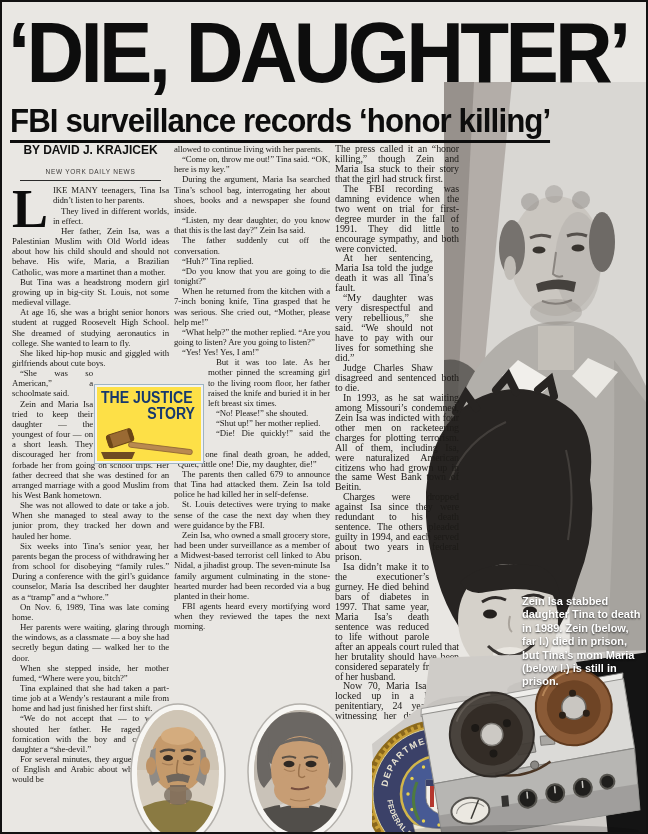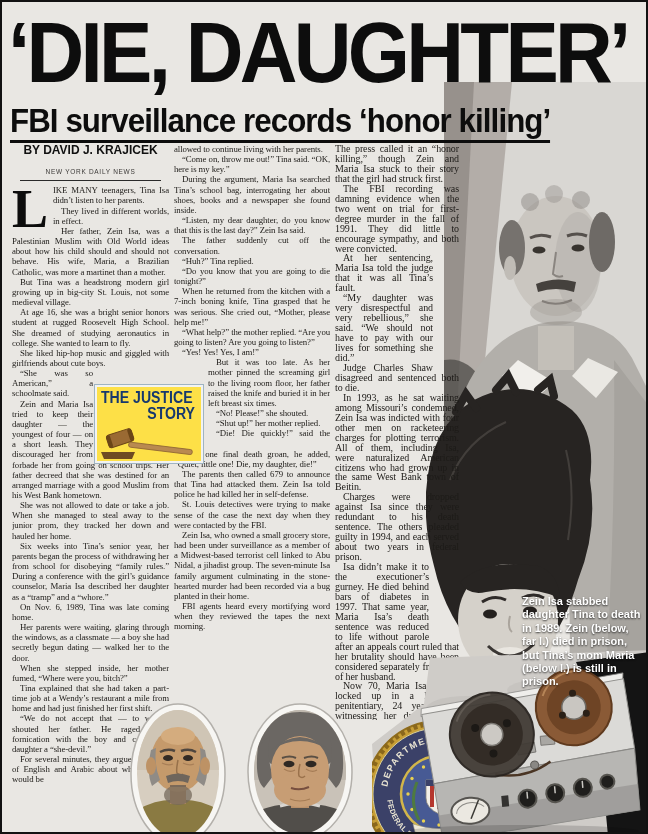--- a/index.html
+++ b/index.html
@@ -165,30 +165,30 @@
     <p>When he returned from the kitchen with a 7-inch boning knife, Tina grasped that he was serious. She cried out, “Mother, please help me!”</p>
     <p>“What help?” the mother replied. “Are you going to listen? Are you going to listen?”</p>
     <p>“Yes! Yes! Yes, I am!”</p>
     <div class="jb-sp-l"></div>
     <p>But it was too late. As her mother pinned the screaming girl to the living room floor, her father raised the knife and buried it in her left breast six times.</p>
     <p>“No! Please!” she shouted.</p>
     <p>“Shut up!” her mother replied.</p>
     <p>“Die! Die quickly!” said the father.</p>
     <p>After one final death groan, he added, “Quiet, little one! Die, my daughter, die!”</p>
     <p>The parents then called 679 to announce that Tina had attacked them. Zein Isa told police he had killed her in self-defense.</p>
-    <p>St. Louis detectives were trying to make sense of the case the next day when they were contacted by the FBI.</p>
+    <p>St. Louis detectives were trying to make sense of the case the next day when they were guidance by the FBI.</p>
     <p>Zein Isa, who owned a small grocery store, had been under surveillance as a member of a Midwest-based terrorist cell linked to Abu Nidal, a jihadist group. The seven-minute Isa family argument culminating in the stone-hearted murder had been recorded via a bug planted in their home.</p>
     <p>FBI agents heard every mortifying word when they reviewed the tapes the next morning.</p>
   </div>
 
   <div class="col" id="col3">
     <p class="noindent">The press called it an “honor killing,” though Zein and Maria Isa stuck to their story that the girl had struck first.</p>
     <p>The FBI recording was damning evidence when the two went on trial for first-degree murder in the fall of 1991. They did little to encourage sympathy, and both were convicted.</p>
     <div class="ph-sp-1"></div>
-    <p>At her sentencing, Maria Isa told the judge that it was all Tina’s fault.</p>
+    <p>At her sentencing, Maria Isa told the judge death it was all Tina’s fault.</p>
     <p>“My daughter was very disrespectful and very rebellious,” she said. “We should not have to pay with our lives for something she did.”</p>
     <p>Judge Charles Shaw disagreed and sentenced both to die.</p>
     <p>In 1993, as he sat waiting among Missouri’s condemned, Zein Isa was indicted with four other men on racketeering charges for plotting terrorism. All of them, including Isa, were naturalized American citizens who had grown up in the same West Bank town of Beitin.</p>
     <p>Charges were dropped against Isa since they were redundant to his death sentence. The others pleaded guilty in 1994, and each served about two years in federal prison.</p>
     <div class="ph-sp-2"></div>
     <p>Isa didn’t make it to the executioner’s gurney. He died behind bars of diabetes in 1997. That same year, Maria Isa’s death sentence was reduced to life without parole after an appeals court ruled that her brutality should have been considered separately from that of her husband.</p>
     <p>Now 70, Maria Isa is still locked up in a Missouri penitentiary, 24 years after witnessing her daughter die, begging for mercy that she would not bestow.</p>
   </div>
 
   <div class="justice-box">

